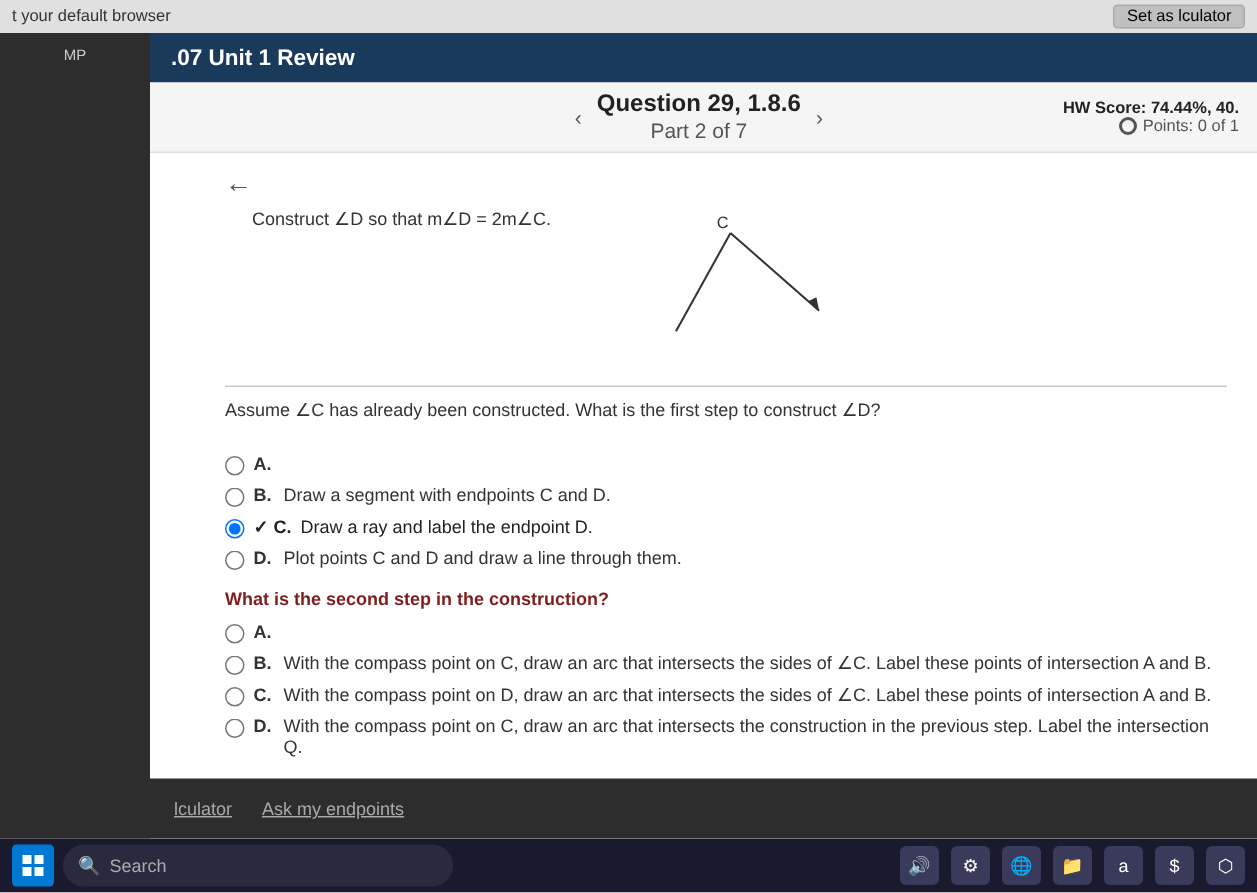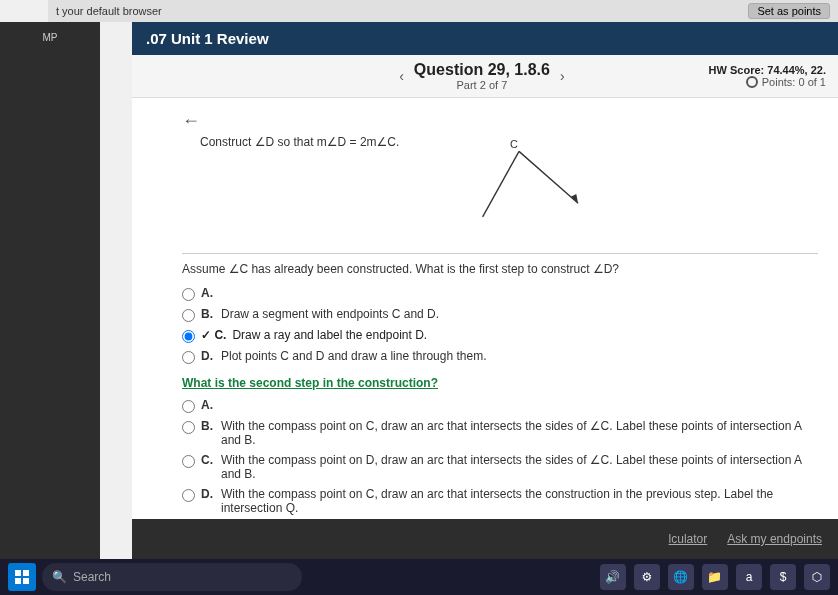--- a/index.html
+++ b/index.html
@@ -14,21 +14,20 @@
 
     
     .top-bar {
       background: #e0e0e0;
       height: 22px;
       display: flex;
       align-items: center;
       padding: 0 8px;
       font-size: 11px;
       color: #333;
-      margin-left: 48px;
     }
     .top-bar-btn {
       background: #c0c0c0;
       border: 1px solid #aaa;
       border-radius: 3px;
       padding: 1px 8px;
       font-size: 11px;
       margin-left: auto;
     }
 
@@ -89,21 +88,21 @@
     }
     .question-title-block {
       text-align: center;
     }
     .question-title {
       font-weight: bold;
       font-size: 16px;
       color: #222;
     }
     .question-subtitle {
-      font-size: 11px;
+      font-size: 14px;
       color: #555;
     }
     .hw-score {
       text-align: right;
       font-size: 11px;
     }
     .hw-score-line {
       font-weight: bold;
       color: #222;
     }
@@ -157,21 +156,21 @@
 
     .divider-line {
       border: none;
       border-top: 1px solid #ccc;
       margin: 8px 0;
     }
 
     .assume-text {
       font-size: 12px;
       color: #333;
-      margin-bottom: 10px;
+      margin-bottom: 22px;
     }
 
     .options-section {
       margin-bottom: 12px;
     }
 
     .option-item {
       display: flex;
       align-items: flex-start;
       gap: 6px;
@@ -187,35 +186,33 @@
       font-weight: bold;
       min-width: 14px;
     }
     .option-selected {
       color: #222;
     }
 
     .second-step-label {
       font-size: 12px;
       font-weight: bold;
-      color: #15803d;
+      color: #7f1d1d;
       margin-bottom: 8px;
       margin-top: 4px;
-      text-decoration: underline;
     }
 
     
     .bottom-bar {
       background: #2d2d2d;
       height: 40px;
       display: flex;
       align-items: center;
       padding: 0 16px;
       gap: 20px;
-      justify-content: flex-end;
     }
     .bottom-link {
       color: #aaa;
       font-size: 12px;
       cursor: pointer;
       text-decoration: underline;
     }
 
     
     .taskbar {
@@ -266,24 +263,24 @@
       justify-content: center;
       font-size: 12px;
       color: white;
     }
   </style>
 </head>
 <body>
 
 <div class="top-bar">
   <span>t your default browser</span>
-  <button class="top-bar-btn">Set as points</button>
+  <button class="top-bar-btn">Set as lculator</button>
 </div>
 
-<div style="position:relative; height: calc(595px - 22px - 36px); display:flex;gap:32px;">
+<div style="position:relative; height: calc(595px - 22px - 36px); display:flex;">
 
   <div class="sidebar">
     <span class="sidebar-label">MP</span>
   </div>
 
   <div class="content-area">
 
     <div class="course-header">
       <span>.07 Unit 1 Review</span>
     </div>
@@ -292,21 +289,21 @@
       <div style="width:120px;"></div>
       <div class="question-nav">
         <span class="nav-arrow">‹</span>
         <div class="question-title-block">
           <div class="question-title">Question 29, 1.8.6</div>
           <div class="question-subtitle">Part 2 of 7</div>
         </div>
         <span class="nav-arrow">›</span>
       </div>
       <div class="hw-score">
-        <div class="hw-score-line">HW Score: 74.44%, 22.</div>
+        <div class="hw-score-line">HW Score: 74.44%, 40.</div>
         <div class="points-line">
           <span class="points-circle"></span>
           <span>Points: 0 of 1</span>
         </div>
       </div>
     </div>
 
     <div class="question-body">
 
       <div class="back-arrow">←</div>

